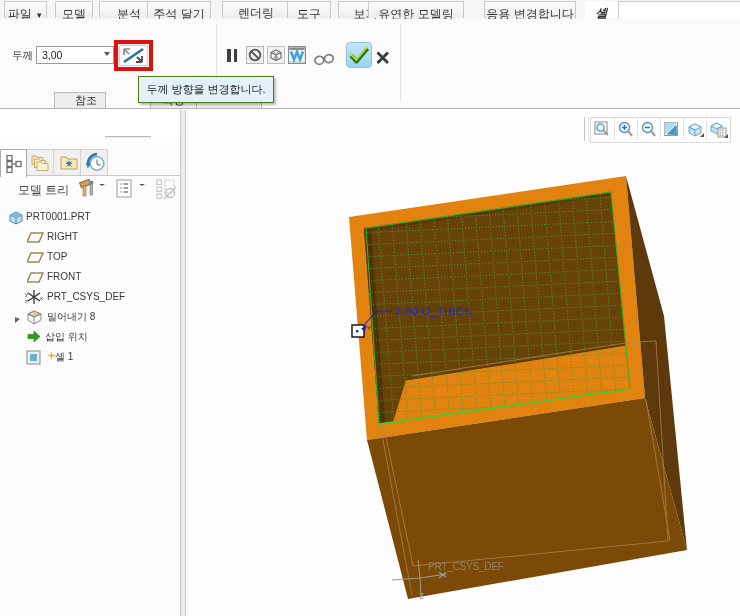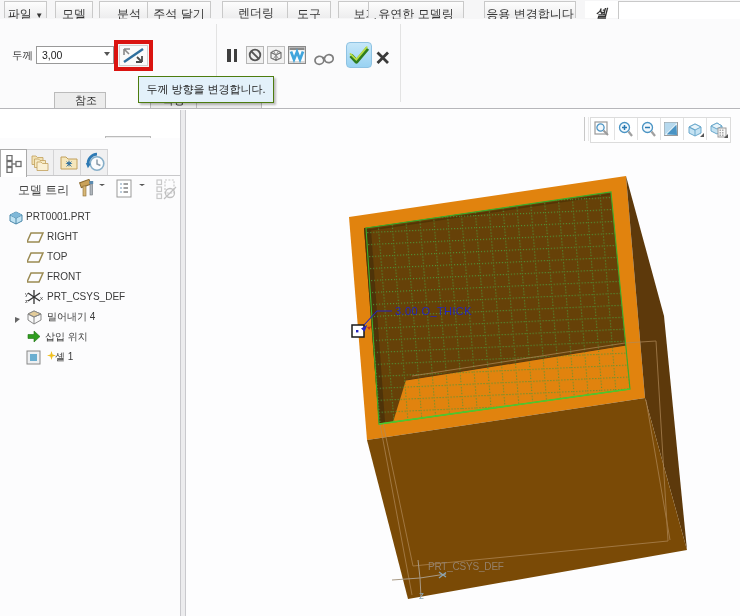--- a/index.html
+++ b/index.html
@@ -175,21 +175,21 @@
     </g>
     <circle cx="15" cy="15" r="4.5" fill="none" stroke="#777" stroke-width="1.3"></circle>
     <line x1="9" y1="21" x2="21" y2="9" stroke="#777" stroke-width="1.3"></line>
   </svg>
 
   <div class="treerow" style="left:26px;top:72px;">PRT0001.PRT</div>
   <div class="treerow" style="left:47px;top:92px;">RIGHT</div>
   <div class="treerow" style="left:47px;top:112px;">TOP</div>
   <div class="treerow" style="left:47px;top:132px;">FRONT</div>
   <div class="treerow" style="left:47px;top:152px;">PRT_CSYS_DEF</div>
-  <div class="treerow" style="left:47px;top:172px;">밀어내기 4</div>
+  <div class="treerow" style="left:47px;top:172px;">밀어내기 8</div>
   <div class="treerow" style="left:45px;top:192px;text-align:right;">삽입 위치</div>
   <div class="treerow" style="left:55px;top:212px;">셸 1</div>
 
   <svg class="abs" style="left:8px;top:72px;" width="16" height="15">
     <path d="M2,5 L8,2 L14,5 L14,11 L8,14 L2,11 Z" fill="#bfe2f2" stroke="#4a88aa" stroke-width="1"></path>
     <path d="M2,5 L8,8 L14,5" fill="none" stroke="#4a88aa" stroke-width="1"></path>
     <path d="M2,5 L8,2 L14,5 L8,8 Z" fill="#7fb8d8"></path>
     <line x1="8" y1="8" x2="8" y2="14" stroke="#4a88aa" stroke-width="1"></line>
   </svg>
   <svg class="abs" style="left:27px;top:94px;" width="17" height="12">

